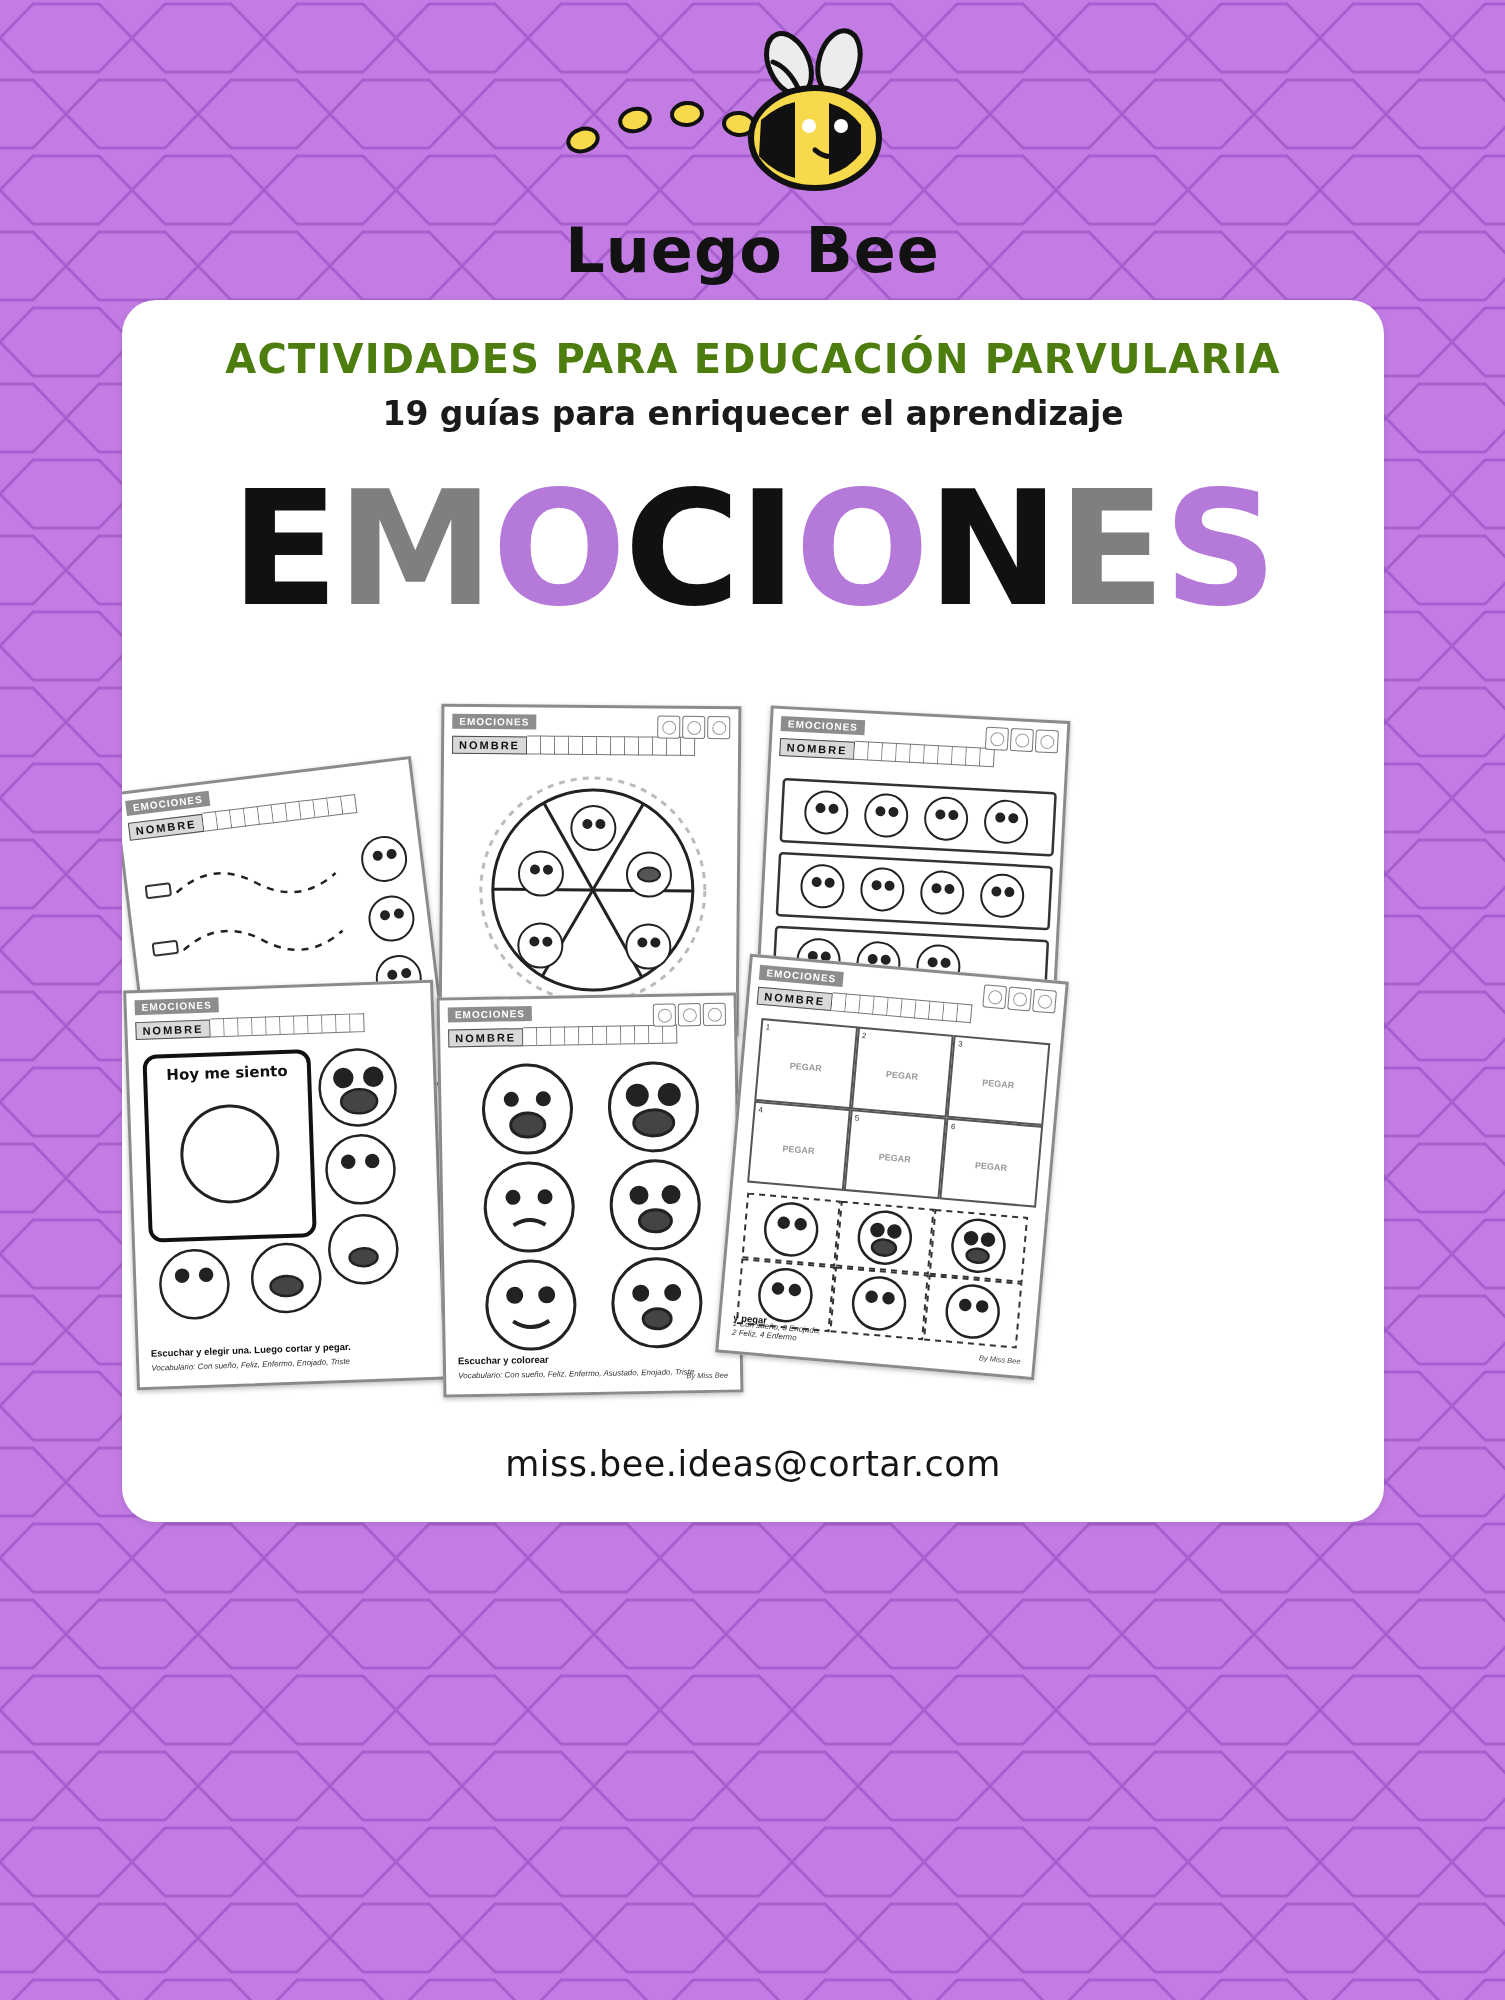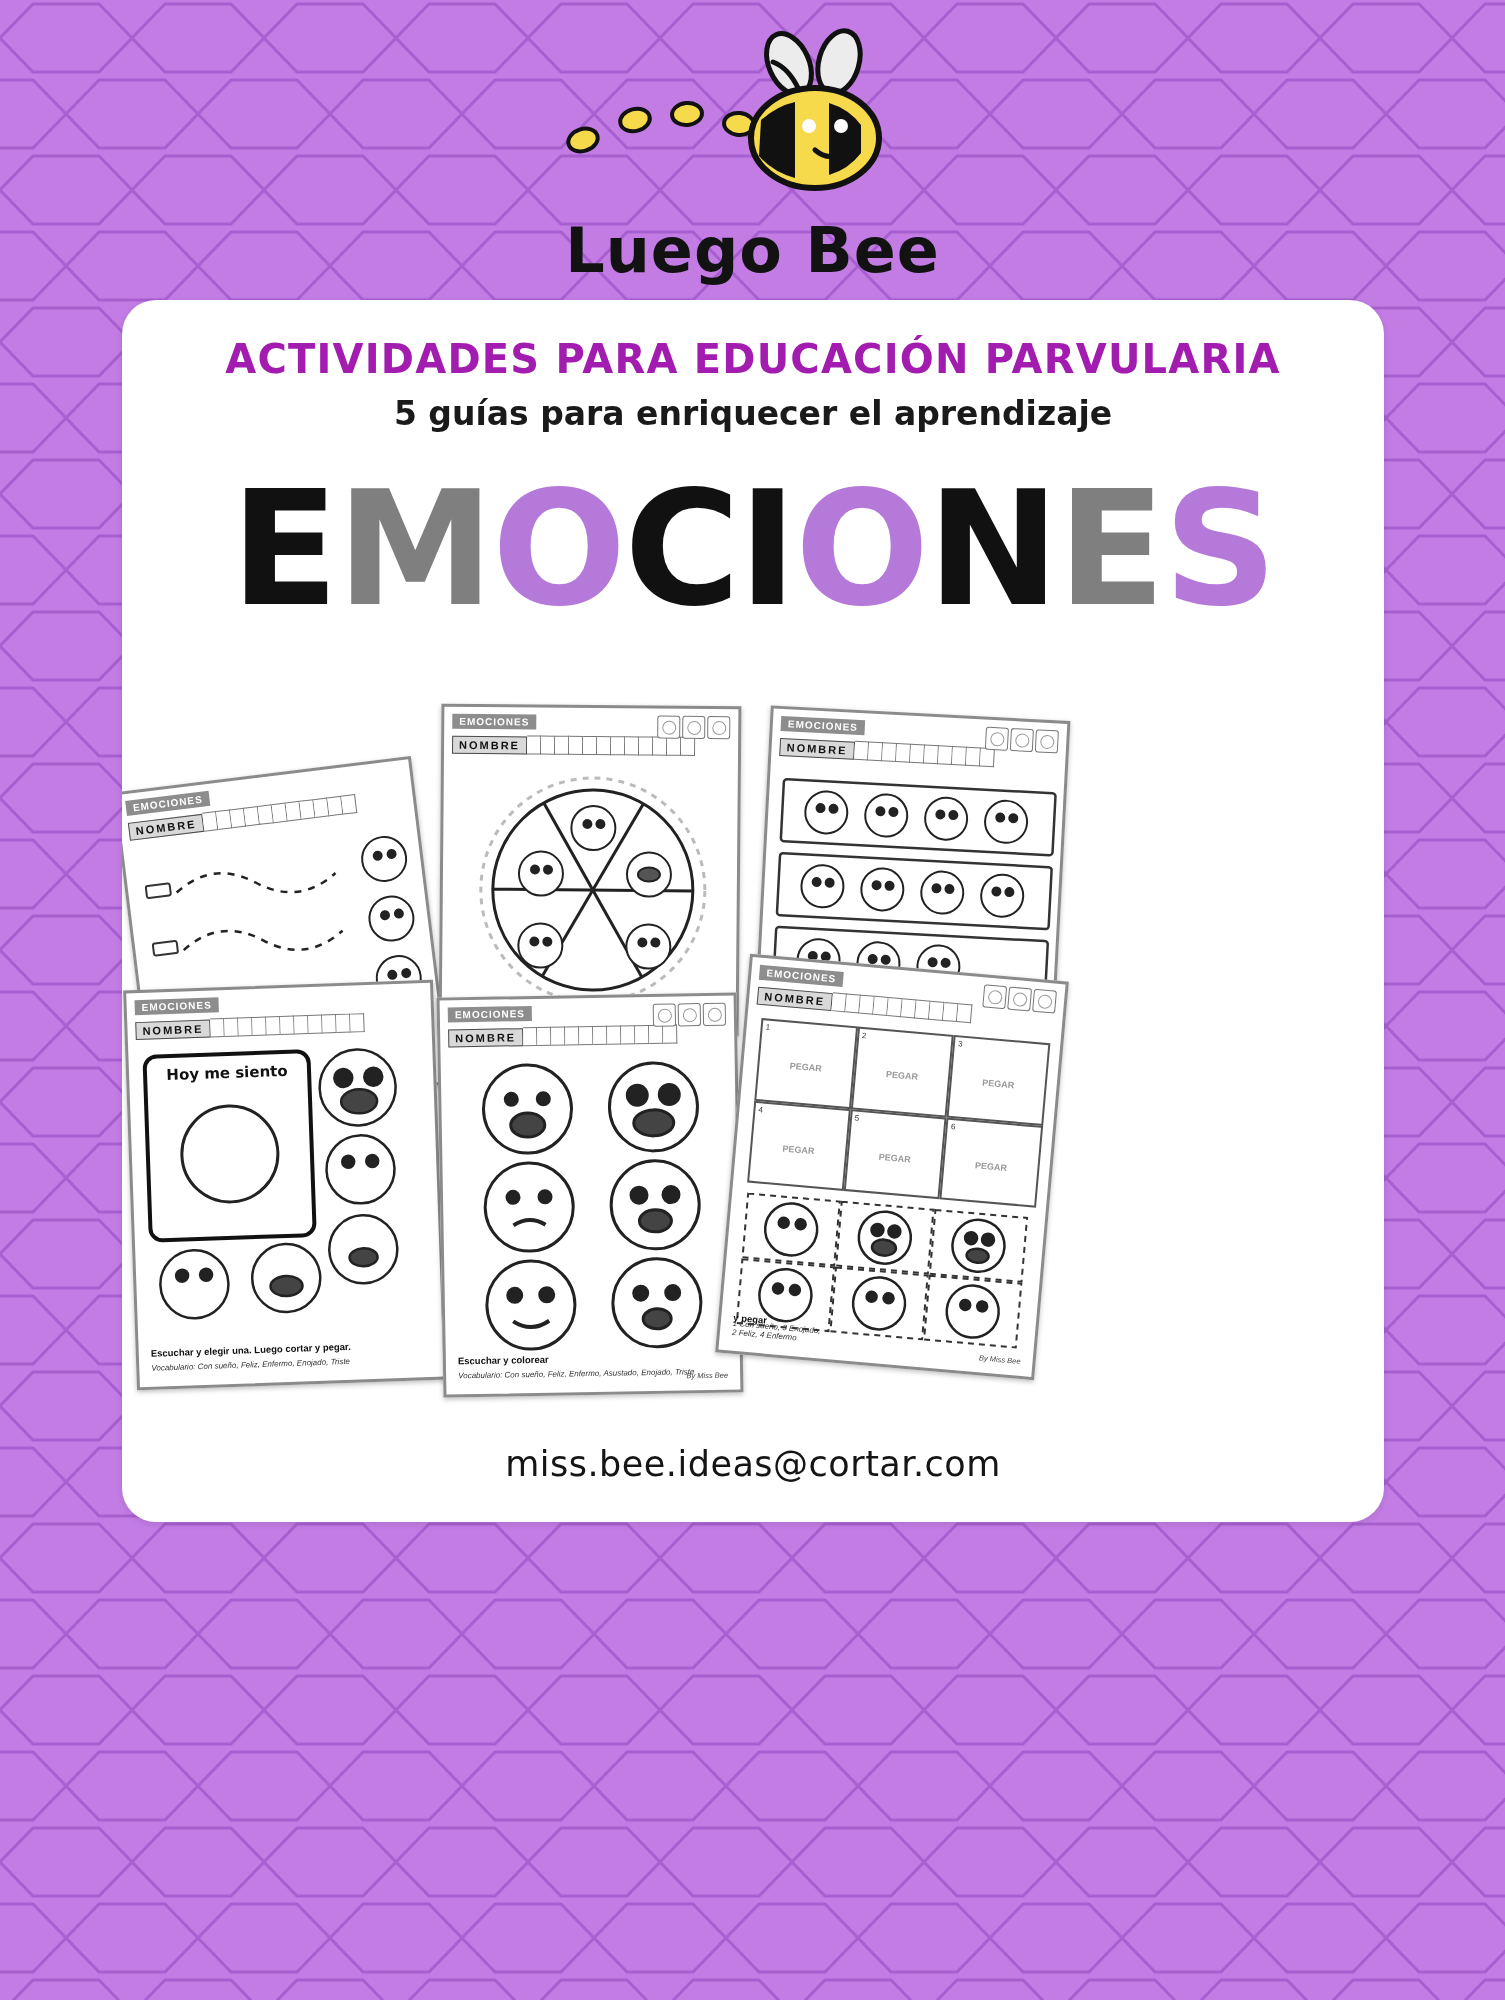--- a/index.html
+++ b/index.html
@@ -74,21 +74,21 @@
   .title1 {
     position: absolute;
     top: 36px;
     left: 0;
     width: 100%;
     text-align: center;
     font-family: "DejaVu Sans", sans-serif;
     font-weight: bold;
     font-size: 40px;
     letter-spacing: 1.2px;
-    color: #a21caf;
+    color: #4d7c0f;
   }
   .title2 {
     position: absolute;
     top: 94px;
     left: 0;
     width: 100%;
     text-align: center;
     font-family: "DejaVu Sans", sans-serif;
     font-weight: bold;
     font-size: 33px;
@@ -277,21 +277,21 @@
         <path d="M272 122 q14 12 28 2" fill="none" stroke="#111" stroke-width="5" stroke-linecap="round"></path>
         <path d="M256 62 q-10 -22 -26 -28" fill="none" stroke="#111" stroke-width="5" stroke-linecap="round"></path>
       </g>
     </svg>
     <div class="brand">Luego Bee</div>
   </div>
 
   <div class="card">
 
     <div class="title1">ACTIVIDADES PARA EDUCACIÓN PARVULARIA</div>
-    <div class="title2">5 guías para enriquecer el aprendizaje</div>
+    <div class="title2">19 guías para enriquecer el aprendizaje</div>
 
     <div class="bigword">
       <span style="color:#111111;">E</span><span style="color:#7f7f7f;">M</span><span style="color:#b57ad9;">O</span><span style="color:#111111;">C</span><span style="color:#111111;">I</span><span style="color:#b57ad9;">O</span><span style="color:#111111;">N</span><span style="color:#7f7f7f;">E</span><span style="color:#b57ad9;">S</span>
     </div>
 
     <div class="sheets">
 
       <div class="sheet" id="sheet-trazos">
         <div class="hdr-tag">EMOCIONES</div>
         <div class="nombre">

